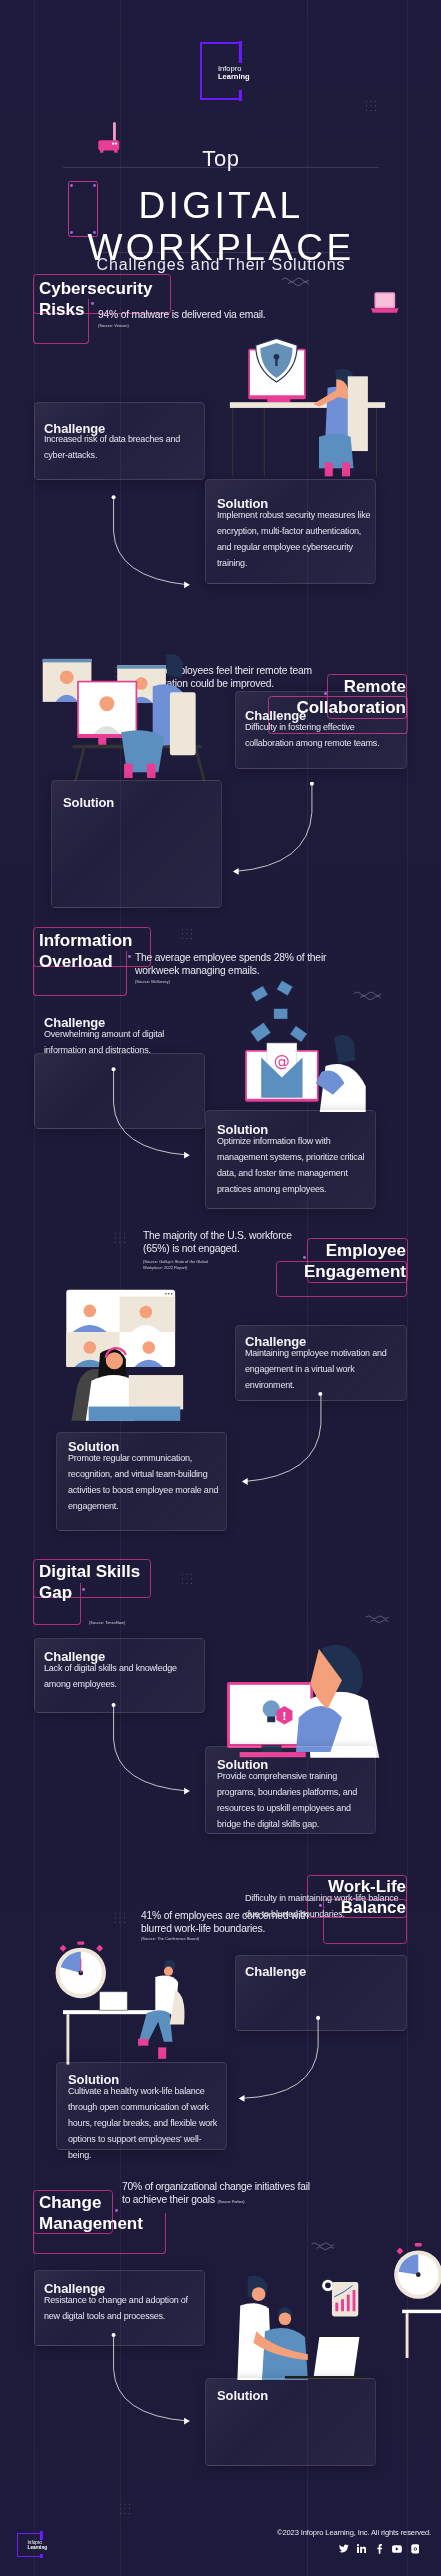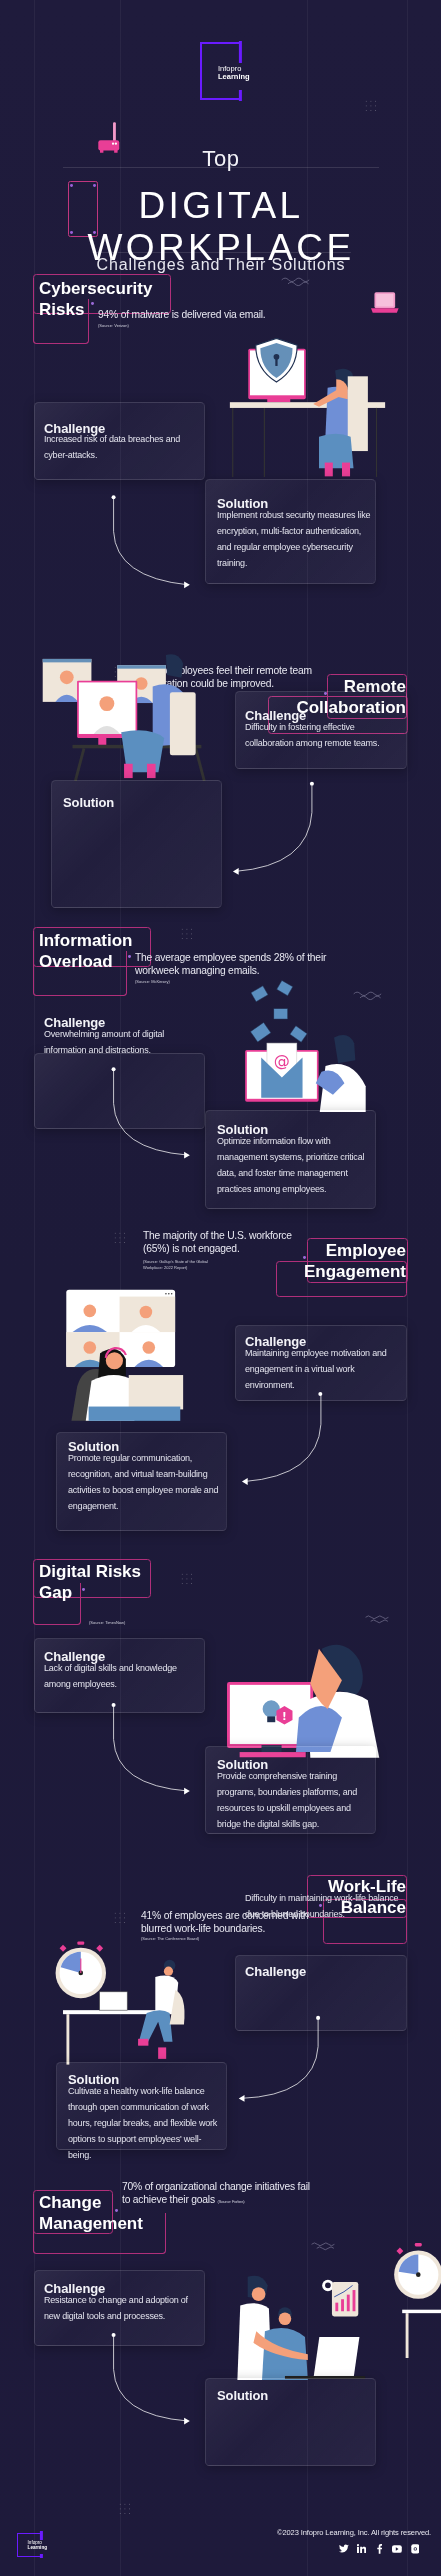--- a/index.html
+++ b/index.html
@@ -287,21 +287,21 @@
   </svg>
 
   <div class="card" style="left:56px; top:1432px; width:171px; height:99px;"></div>
   <div class="card-label" style="left:68px; top:1439px; top:1439px;">Solution</div>
   <div class="card-text" style="left:68px; top:1450px; width:155px;">Promote regular communication, recognition, and virtual team-building activities to boost employee morale and engagement.</div>
 
   <div class="hb" style="left:33px; top:1559px; width:118px; height:39px;"></div>
   <div class="hb" style="left:33px; top:1583px; width:48px; height:42px; border-top:none; border-radius:0 0 3.4px 3.4px;"></div>
   <div class="hdot" style="left:82px; top:1588px;"></div>
   <div class="sec-head" style="left:39px; top:1562px;">
-    <span class="hl">Digital Risks</span>
+    <span class="hl">Digital Skills</span>
     <span class="hl">Gap</span>
   </div>
   <div class="deco-dots" style="left:180px; top:1572px; width:13.8px; height:13.8px;"></div>
   <div class="src" style="left:89px; top:1620px;">(Source: TimesNow)</div>
   <svg class="wave" style="left:365px; top:1615px" width="24" height="9.2" viewBox="0 0 42 16">
       <path d="M1 4 q5-5 10 0 t10 0 t10 0 t10 0 M10 11 q5-5 10 0 t10 0 t10 0" stroke="#6d6a88" stroke-width="1.4" fill="none"></path>
     </svg>
 
   <svg class="illus" style="left:227px; top:1637px" width="158" height="121" viewBox="0 0 275 210">
     <rect x="0" y="78" width="150" height="115" rx="4" fill="#e93e96"></rect>

